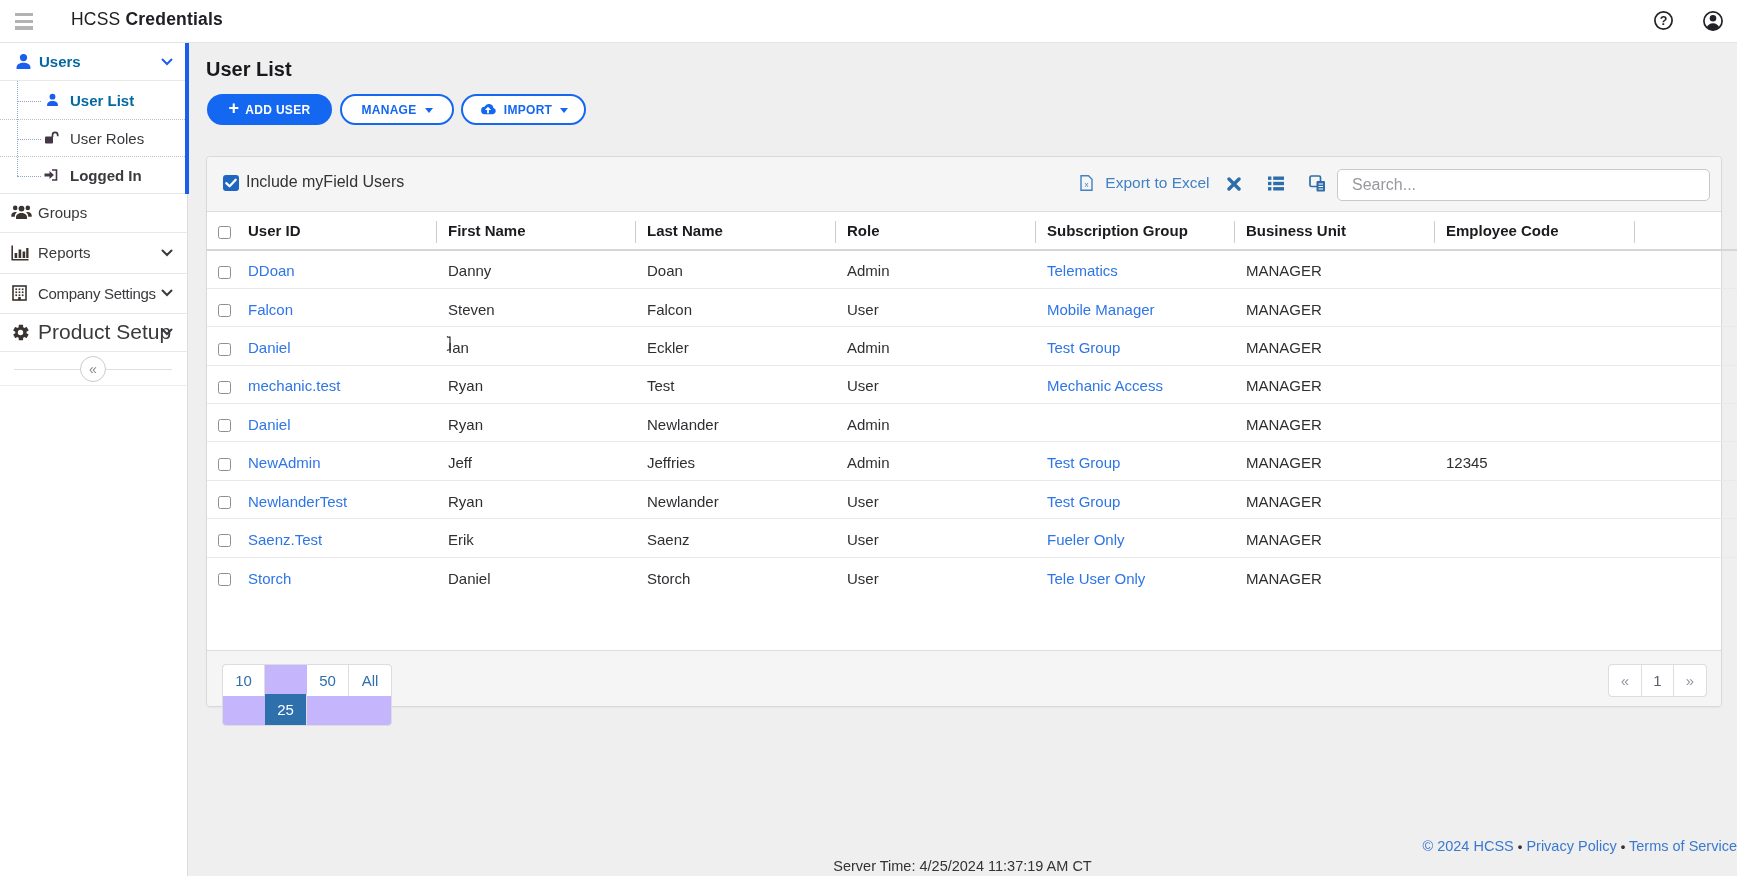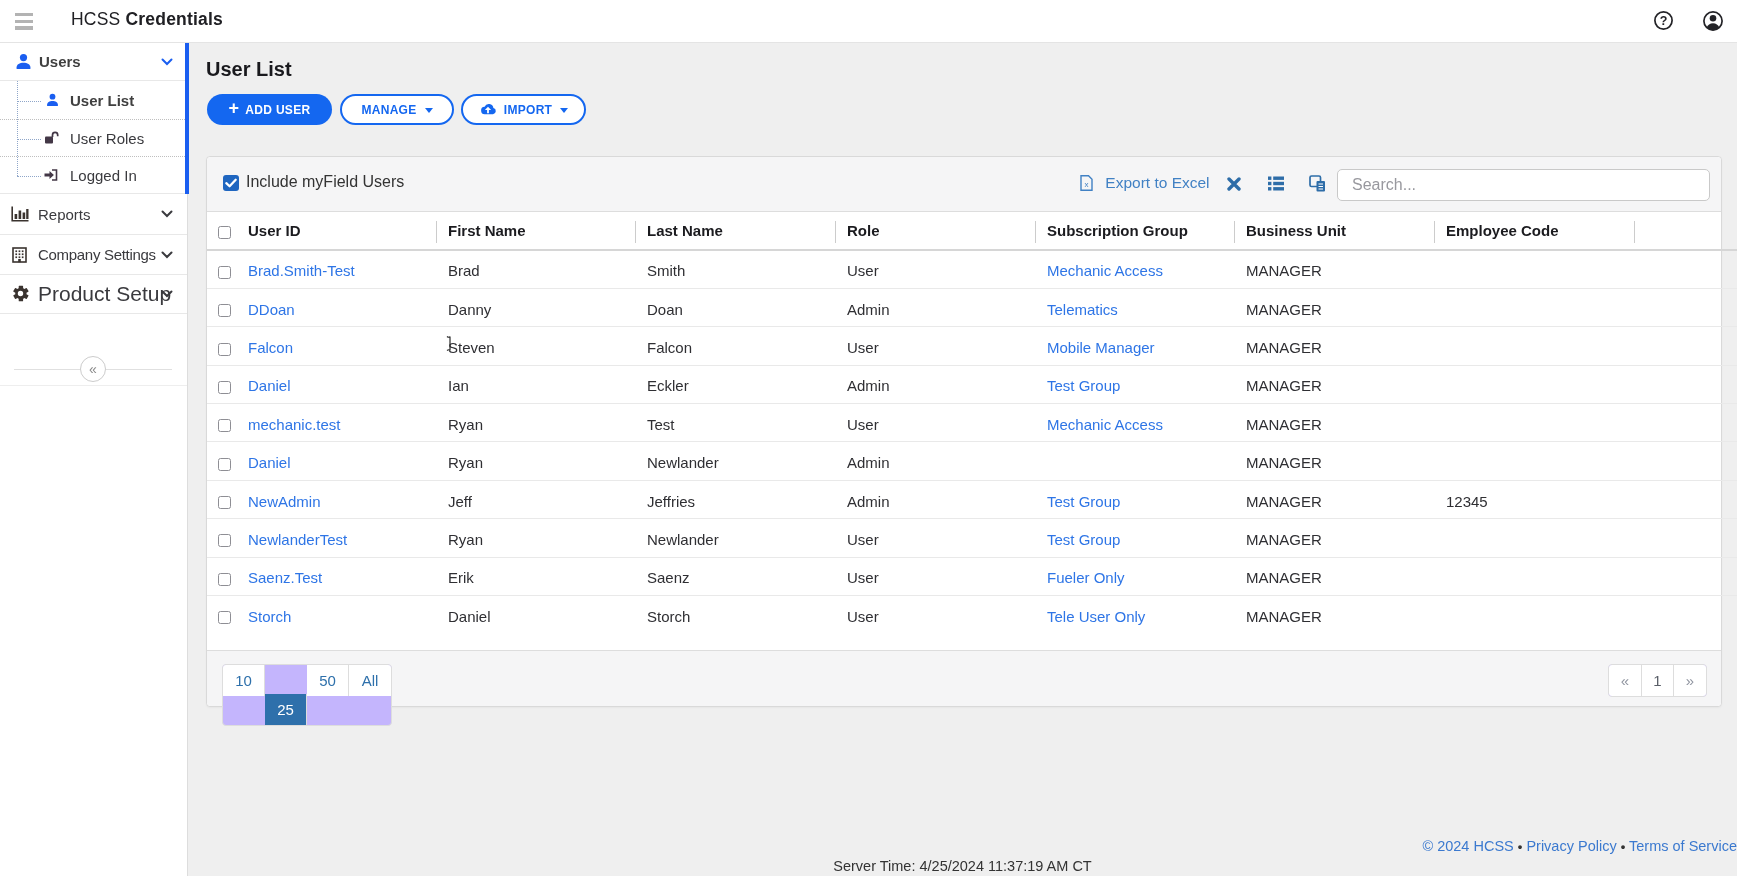--- a/index.html
+++ b/index.html
@@ -11,21 +11,21 @@
   #topbar { position:absolute; left:0; top:0; width:1737px; height:43px; background:#fff; border-bottom:1px solid #e4e4e4; z-index:5; }
   #burger { position:absolute; left:15px; top:13px; width:18px; height:17px; }
   #burger span { display:block; height:3.4px; background:#b3b3b3; margin-bottom:3.2px; }
   #brand { position:absolute; left:71px; top:9px; font-size:17.5px; color:#202024; letter-spacing:0.2px; }
   #brand b { font-weight:700; }
   .topicon { position:absolute; top:11px; }
 
   
   #sidebar { position:absolute; left:0; top:43px; width:188px; height:833px; background:#fff; border-right:1px solid #ddd; }
   .srow { position:relative; display:flex; align-items:center; }
-  .blue { color:#404040; }
+  .blue { color:#0369a1; }
   #blueedge { position:absolute; right:-2px; top:0; width:4px; height:151px; background:#1a5ef0; z-index:2; }
   .chev { position:absolute; right:14px; }
 
   
   #h1 { position:absolute; left:206px; top:58px; font-size:20px; font-weight:700; color:#19191d; }
   .btn { position:absolute; top:94px; height:31px; border-radius:16px; display:flex; align-items:center; justify-content:center; font-size:12px; font-weight:700; letter-spacing:0.3px; }
   #btn-add { left:207px; width:125px; background:#1467f0; color:#fff; }
   #btn-manage { left:340px; width:114px; background:#fff; border:2px solid #1467f0; color:#1467f0; }
   #btn-import { left:461px; width:125px; background:#fff; border:2px solid #1467f0; color:#1467f0; }
   .caret { display:inline-block; width:0; height:0; border-left:4.5px solid transparent; border-right:4.5px solid transparent; border-top:5.5px solid currentColor; margin-left:8px; position:relative; top:1px; }
@@ -107,28 +107,39 @@
   </div>
 
   <div class="srow" style="height:37px; border-bottom:1px dotted #bfbfbf;">
     <svg style="position:absolute;left:44px" width="15" height="14" viewBox="0 0 15 14">
         <rect x="1" y="5.5" width="8" height="7" rx="1" fill="#433746"></rect>
         <path d="M8.5 6 v-2 a 2.6 2.6 0 0 1 5.2 0 v1.2" fill="none" stroke="#433746" stroke-width="1.7"></path>
       </svg>
     <span style="position:absolute;left:70px;font-size:15px;color:#3a3a3e">User Roles</span>
   </div>
 
-  <div class="srow" style="height:37px; border-bottom:1px solid #e8e8e8;">
+  <div class="srow" style="height:37px; border-bottom:1px solid #e8e8e8;font-weight:bold;">
     <svg style="position:absolute;left:44px" width="15" height="14" viewBox="0 0 15 14">
         <path d="M8 2 h4.5 v10 H8" fill="none" stroke="#433746" stroke-width="1.6"></path>
         <path d="M0.5 5.5 h5 v-2.6 l4.4 4.1 -4.4 4.1 v-2.6 h-5 Z" fill="#433746"></path>
       </svg>
     <span style="position:absolute;left:70px;font-size:15px;color:#3a3a3e">Logged In</span>
   </div>
 
+  <div class="srow" style="height:38.5px; border-bottom:1px solid #e8e8e8;">
+    <svg style="position:absolute;left:11px" width="21" height="15" viewBox="0 0 21 15">
+        <circle cx="10.5" cy="3.6" r="2.9" fill="#3a332f"></circle>
+        <circle cx="4.2" cy="2.9" r="2.3" fill="#3a332f"></circle>
+        <circle cx="16.8" cy="2.9" r="2.3" fill="#3a332f"></circle>
+        <path d="M5 14 v-1.8 c0-2.7 2.4-4.3 5.5-4.3 s5.5 1.6 5.5 4.3 V14 Z" fill="#3a332f"></path>
+        <path d="M0.3 11.7 v-1.3 c0-2.2 1.8-3.5 4-3.5 .6 0 1.2 .1 1.7 .3 -1.3 .9 -2.2 2.2 -2.2 3.9 v.6 Z" fill="#3a332f"></path>
+        <path d="M20.7 11.7 v-1.3 c0-2.2-1.8-3.5-4-3.5 -.6 0-1.2 .1-1.7 .3 1.3 .9 2.2 2.2 2.2 3.9 v.6 Z" fill="#3a332f"></path>
+      </svg>
+    <span style="position:absolute;left:38px;font-size:15px;color:#3a3a3e">Groups</span>
+  </div>
 
   <div class="srow" style="height:41px; border-bottom:1px solid #e8e8e8;">
     <svg style="position:absolute;left:11px" width="18" height="16" viewBox="0 0 18 16">
         <path d="M1.2 0.5 V14.8 H17.5" fill="none" stroke="#3a332f" stroke-width="1.6"></path>
         <rect x="3.6" y="8" width="2.6" height="5" fill="#3a332f"></rect>
         <rect x="7.6" y="4.5" width="2.6" height="8.5" fill="#3a332f"></rect>
         <rect x="11.6" y="6.5" width="2.6" height="6.5" fill="#3a332f"></rect>
         <rect x="15.2" y="3" width="2.3" height="10" fill="#3a332f"></rect>
       </svg>
     <span style="position:absolute;left:38px;font-size:15px;color:#3a3a3e">Reports</span>
@@ -237,31 +248,20 @@
       <th class="sep">Role</th>
       <th class="sep">Subscription Group</th>
       <th class="sep">Business Unit</th>
       <th class="sep">Employee Code</th>
       <th></th>
     </tr>
       </thead>
     <tbody>
       <tr>
           <td><span class="rowcb"></span></td>
-          <td><a>Brad.Smith-Test</a></td>
-          <td>Brad</td>
-          <td>Smith</td>
-          <td>User</td>
-          <td><a>Mechanic Access</a></td>
-          <td>MANAGER</td>
-          <td></td>
-          <td></td>
-        </tr>
-      <tr>
-          <td><span class="rowcb"></span></td>
           <td><a>DDoan</a></td>
           <td>Danny</td>
           <td>Doan</td>
           <td>Admin</td>
           <td><a>Telematics</a></td>
           <td>MANAGER</td>
           <td></td>
           <td></td>
         </tr>
       <tr>

